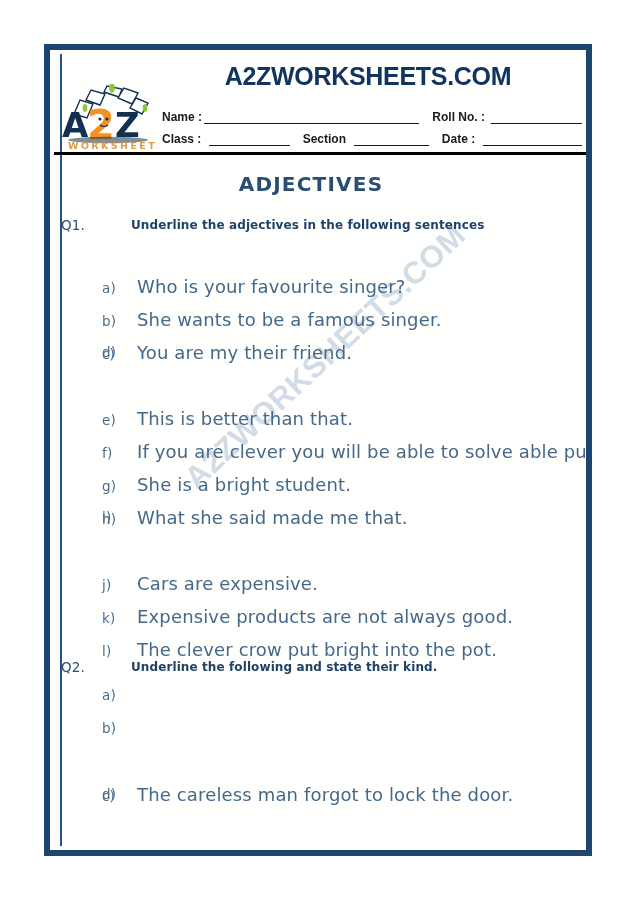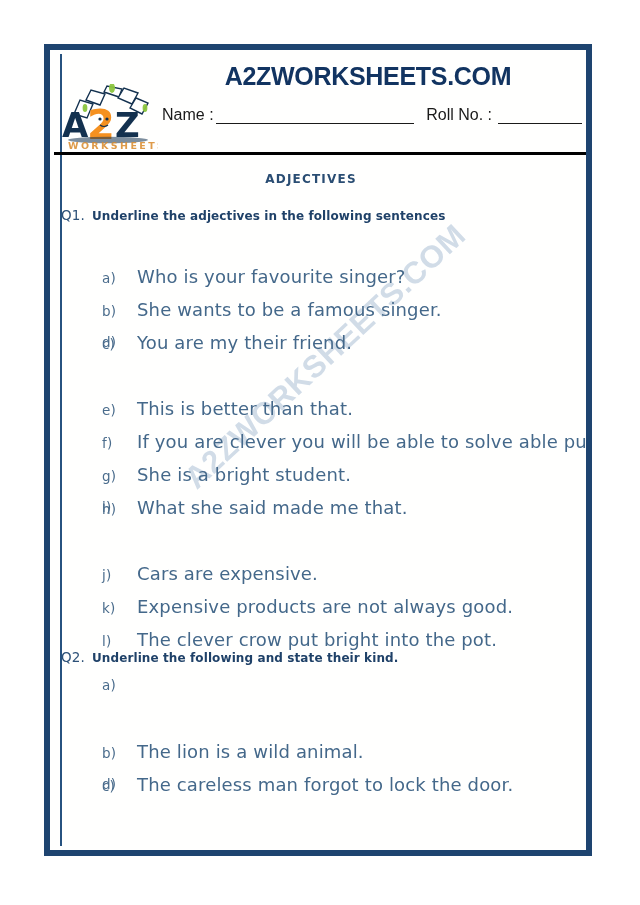--- a/index.html
+++ b/index.html
@@ -96,23 +96,24 @@
     height: 66px;
   }
   .logo svg { display: block; }
 
   
   .fields {
     position: absolute;
     left: 112px;
     top: 52px;
     right: 4px;
-    font-size: 16px;
+    font-size: 12px;
     color: #1a1a1a;
     font-family: "Liberation Sans", sans-serif;
+    font-weight: bold;
   }
   .field-row {
     display: flex;
     align-items: flex-end;
     height: 22px;
     white-space: nowrap;
   }
   .field-label { flex: none; padding-right: 2px; }
   .rule {
     display: inline-block;
@@ -136,35 +137,36 @@
   }
 
   
   .body-area {
     position: relative;
     padding-top: 14px;
   }
 
   .worksheet-heading {
     text-align: center;
-    font-size: 12px;
+    font-size: 20px;
     font-weight: 600;
     letter-spacing: 1.2px;
     color: #2a4d73;
     font-family: "DejaVu Sans", sans-serif;
     margin: 6px 0 0 0;
     padding-right: 14px;
   }
 
   .question-block { margin-top: 21px; }
 
   .question-head {
     display: flex;
-    align-items: flex-end;
+    align-items: center;
     font-family: "DejaVu Sans", sans-serif;
+    gap: 39px;
   }
   .q-number {
     width: 42px;
     flex: none;
     padding-left: 11px;
     box-sizing: border-box;
     font-size: 13.5px;
     color: #2d5178;
     letter-spacing: 0.2px;
   }
@@ -255,20 +257,30 @@
         </div>
 
         <div class="fields">
           <div class="field-row">
             <span class="field-label">Name :</span>
             <span class="rule name"></span>
             <span class="gap-sm"></span>
             <span class="field-label">Roll No. :</span>
             <span class="rule roll"></span>
           </div>
+          <div class="field-row">
+            <span class="field-label">Class :</span>
+            <span class="rule class"></span>
+            <span class="gap-sm"></span>
+            <span class="field-label">Section</span>
+            <span class="rule section"></span>
+            <span class="gap-sm"></span>
+            <span class="field-label">Date :</span>
+            <span class="rule date"></span>
+          </div>
         </div>
 
         <div class="header-divider"></div>
       </div>
 
       <div class="body-area">
 
         <div class="worksheet-heading">ADJECTIVES</div>
 
         <div class="question-block">
@@ -330,21 +342,20 @@
           <div class="question-head">
             <span class="q-number">Q2.</span>
             <span class="q-text">Underline the following and state their kind.</span>
           </div>
           <ul class="item-list">
             <li class="item">
               <span class="item-marker">a)</span>
             </li>
             <li class="item">
               <span class="item-marker">b)</span>
-              <span class="item-text">The lion is a wild animal.</span>
             </li>
             <li class="item">
               <span class="item-marker">c)</span>
               <span class="item-text">The careless man forgot to lock the door.</span>
             </li>
             <li class="item">
               <span class="item-marker">d)</span>
             </li>
           </ul>
         </div>

